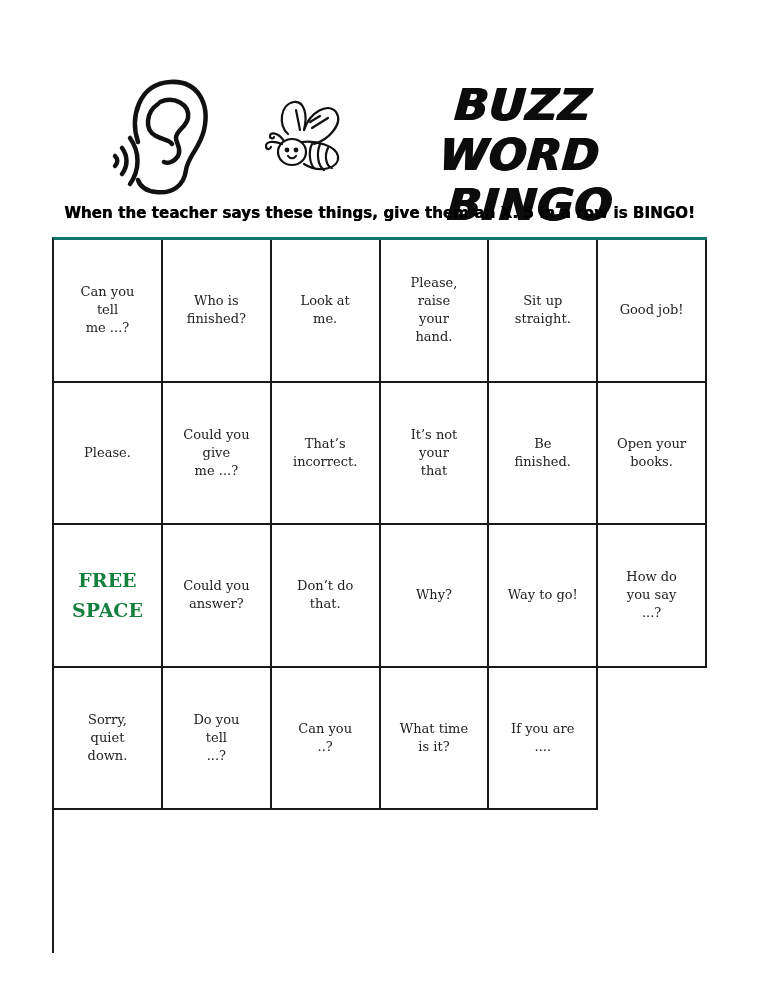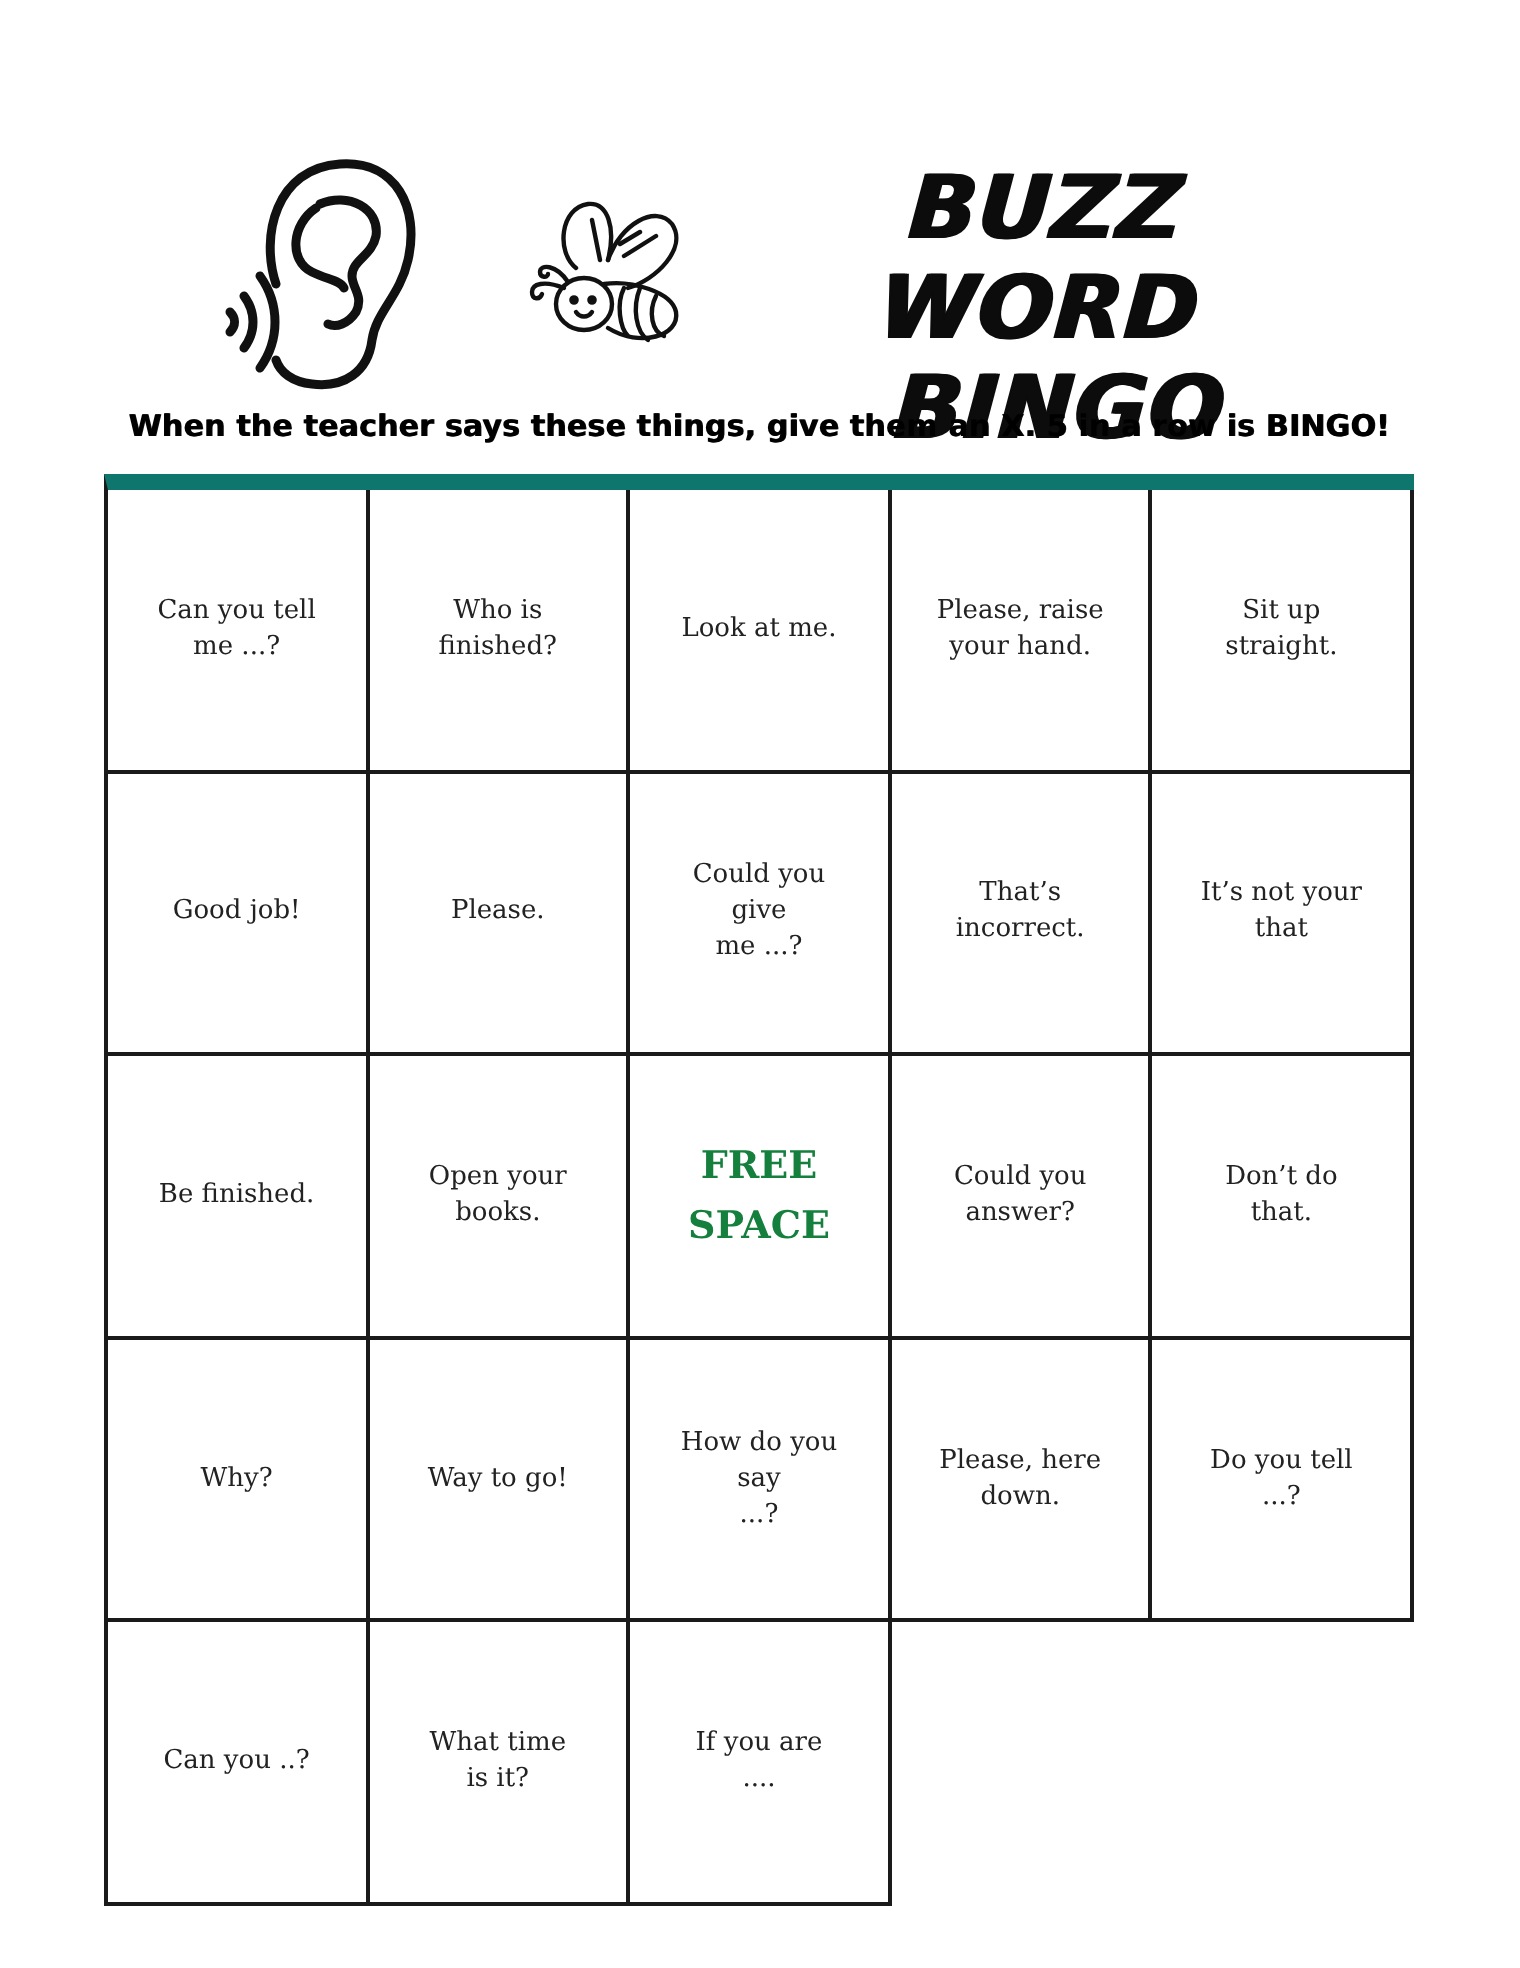--- a/index.html
+++ b/index.html
@@ -8,22 +8,22 @@
   .bee { position: absolute; left: 258px; top: 96px; width: 86px; height: 80px; }
   .title { position: absolute; left: 390px; top: 80px; width: 260px; text-align: center;
     font-family: "DejaVu Sans", sans-serif; font-weight: 900; font-style: italic; color: #0c0c0c;
     font-size: 44px; line-height: 50px; letter-spacing: 1px; transform: skewX(-4deg);
     text-shadow: 1px 0 0 #0c0c0c, -1px 0 0 #0c0c0c; }
   .title .line2 { display: block; padding-left: 28px; }
   .instructions { position: absolute; left: 52px; top: 204px; width: 655px; text-align: center;
     font-family: "DejaVu Sans", sans-serif; font-weight: bold; font-size: 15px; color: #000000;
     letter-spacing: 0.1px; text-shadow: 0.5px 0 0 #0c0c0c; }
   .grid { position: absolute; left: 52px; top: 237px; width: 655px; height: 716px;
-    display: grid; grid-template-columns: repeat(5, 1fr); grid-template-rows: repeat(5, 1fr);
-    border-top: 8px solid #0f766e; border-left: 2px solid #1a1a1a; box-sizing: border-box; }
+    display: grid; grid-template-columns: repeat(6, 1fr); grid-template-rows: repeat(5, 1fr);
+    border-top: 3px solid #0f766e; border-left: 2px solid #1a1a1a; box-sizing: border-box; }
   .cell { border-right: 2px solid #1a1a1a; border-bottom: 2px solid #1a1a1a;
     display: flex; align-items: center; justify-content: center; text-align: center;
     font-family: "DejaVu Serif", serif; font-size: 13px; line-height: 18px; color: #222;
     padding: 0 18px; box-sizing: border-box; white-space: pre-line; cursor: pointer; }
   .cell.free { font-weight: bold; font-size: 19px; line-height: 30px; color: #15803d; }
 </style>
 </head>
 <body>
 
 <svg class="ear" viewBox="0 0 106 126" fill="none" stroke="#111" stroke-width="4.5" stroke-linecap="round" stroke-linejoin="round">
@@ -83,21 +83,21 @@
 SPACE</div>
   <div class="cell">Could you
 answer?</div>
   <div class="cell">Don’t do
 that.</div>
 
   <div class="cell">Why?</div>
   <div class="cell">Way to go!</div>
   <div class="cell">How do you say
 ...?</div>
-  <div class="cell">Please, here
+  <div class="cell">Sorry, quiet
 down.</div>
 
   <div class="cell">Do you tell
 ...?</div>
   <div class="cell">Can you ..?</div>
   <div class="cell">What time
 is it?</div>
   <div class="cell">If you are
 ....</div>
 </div>

